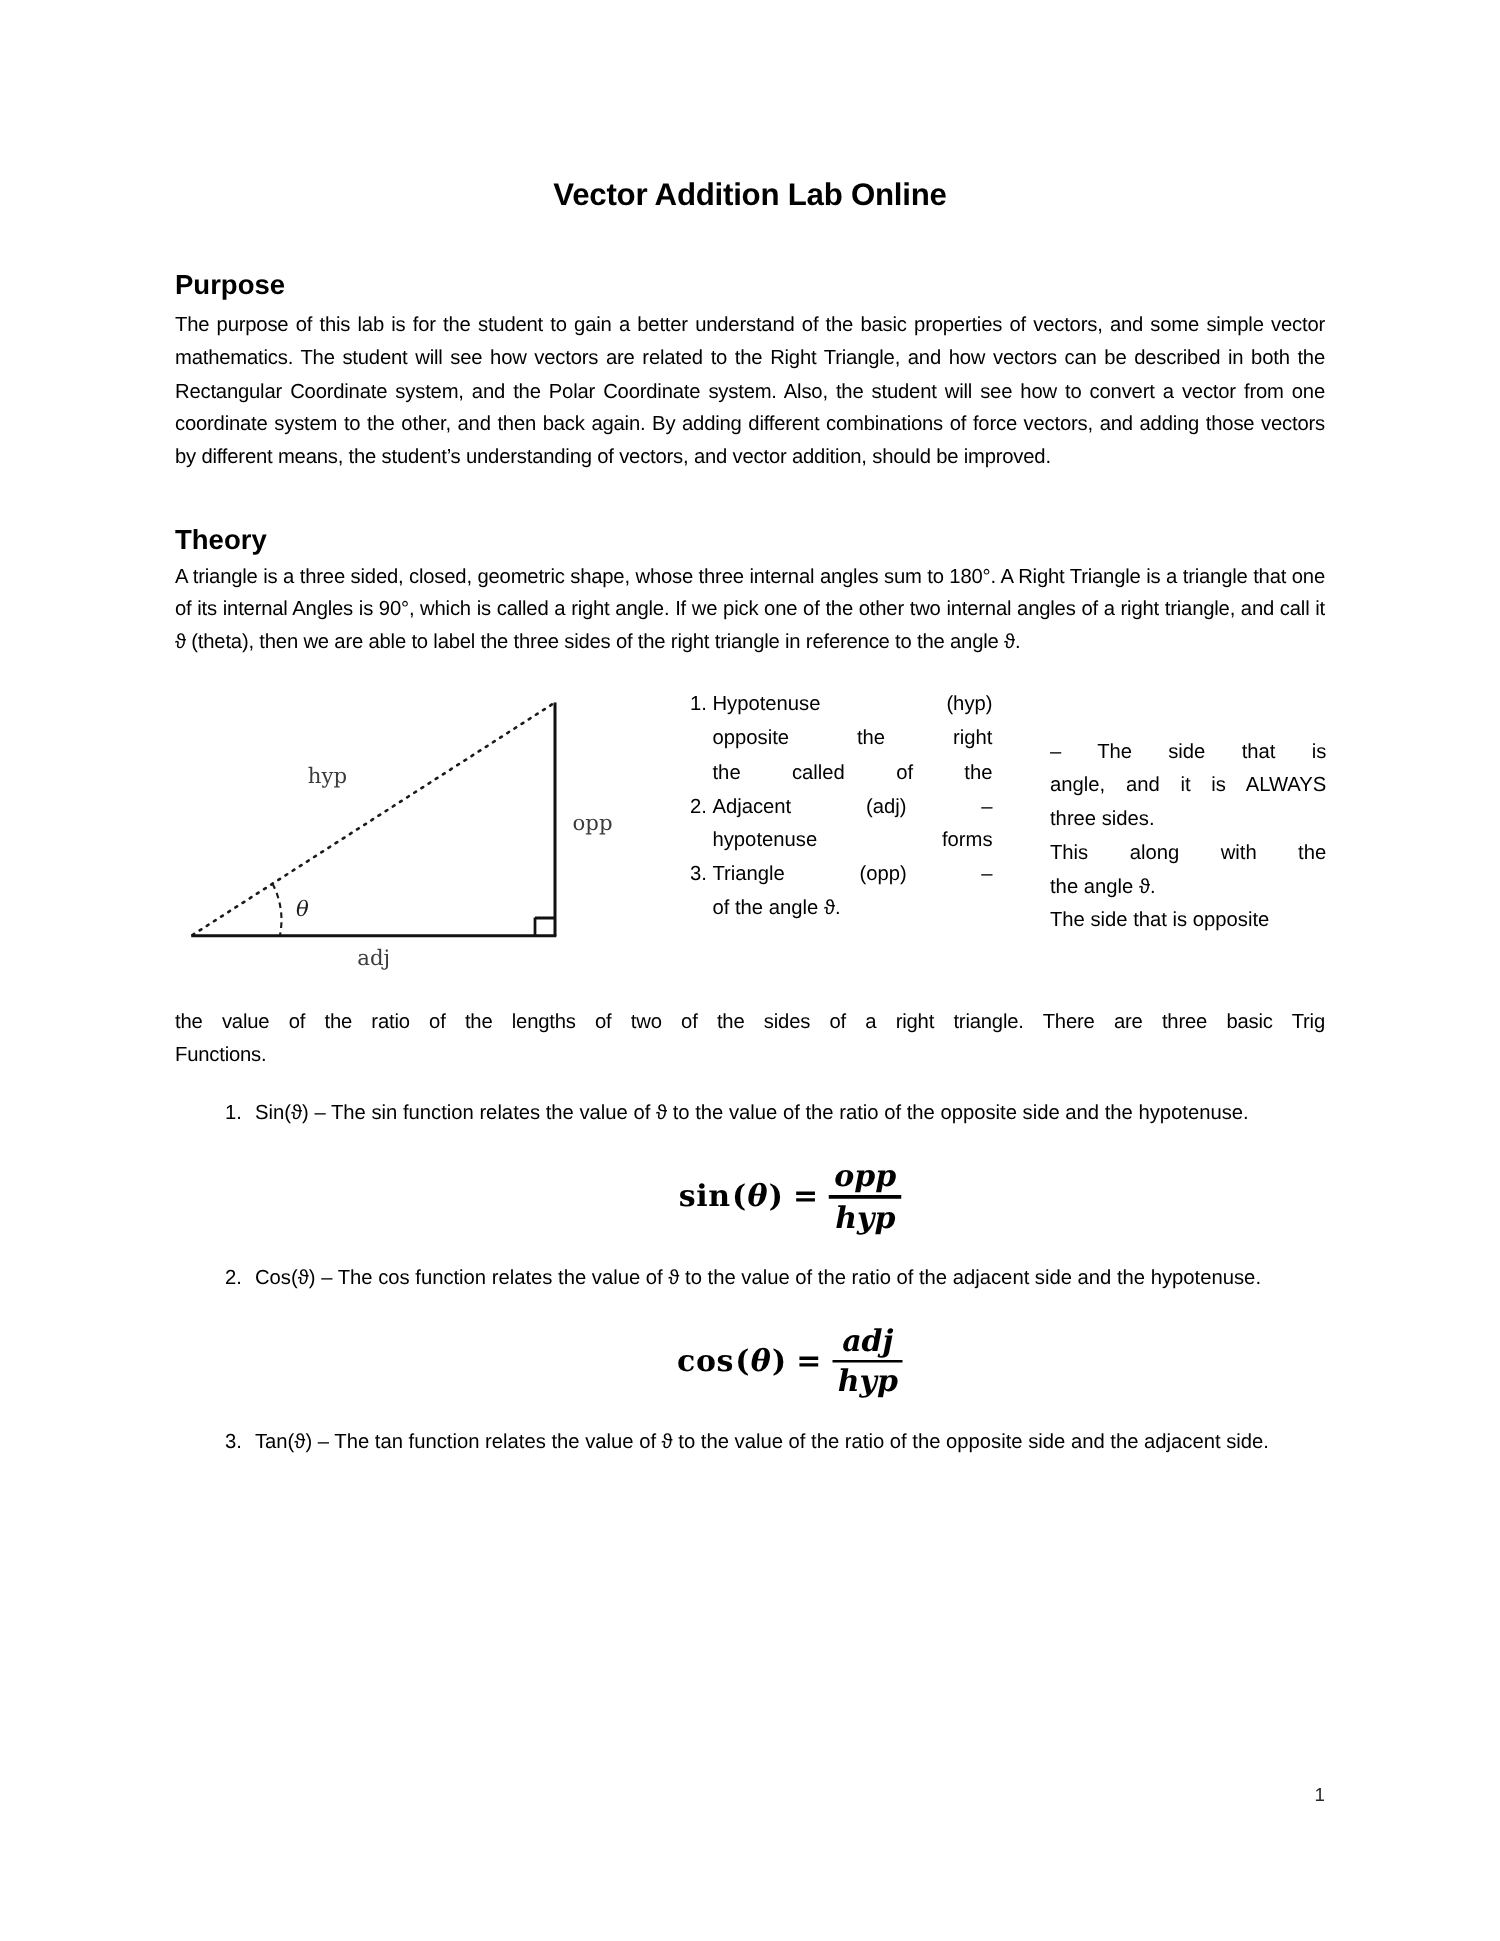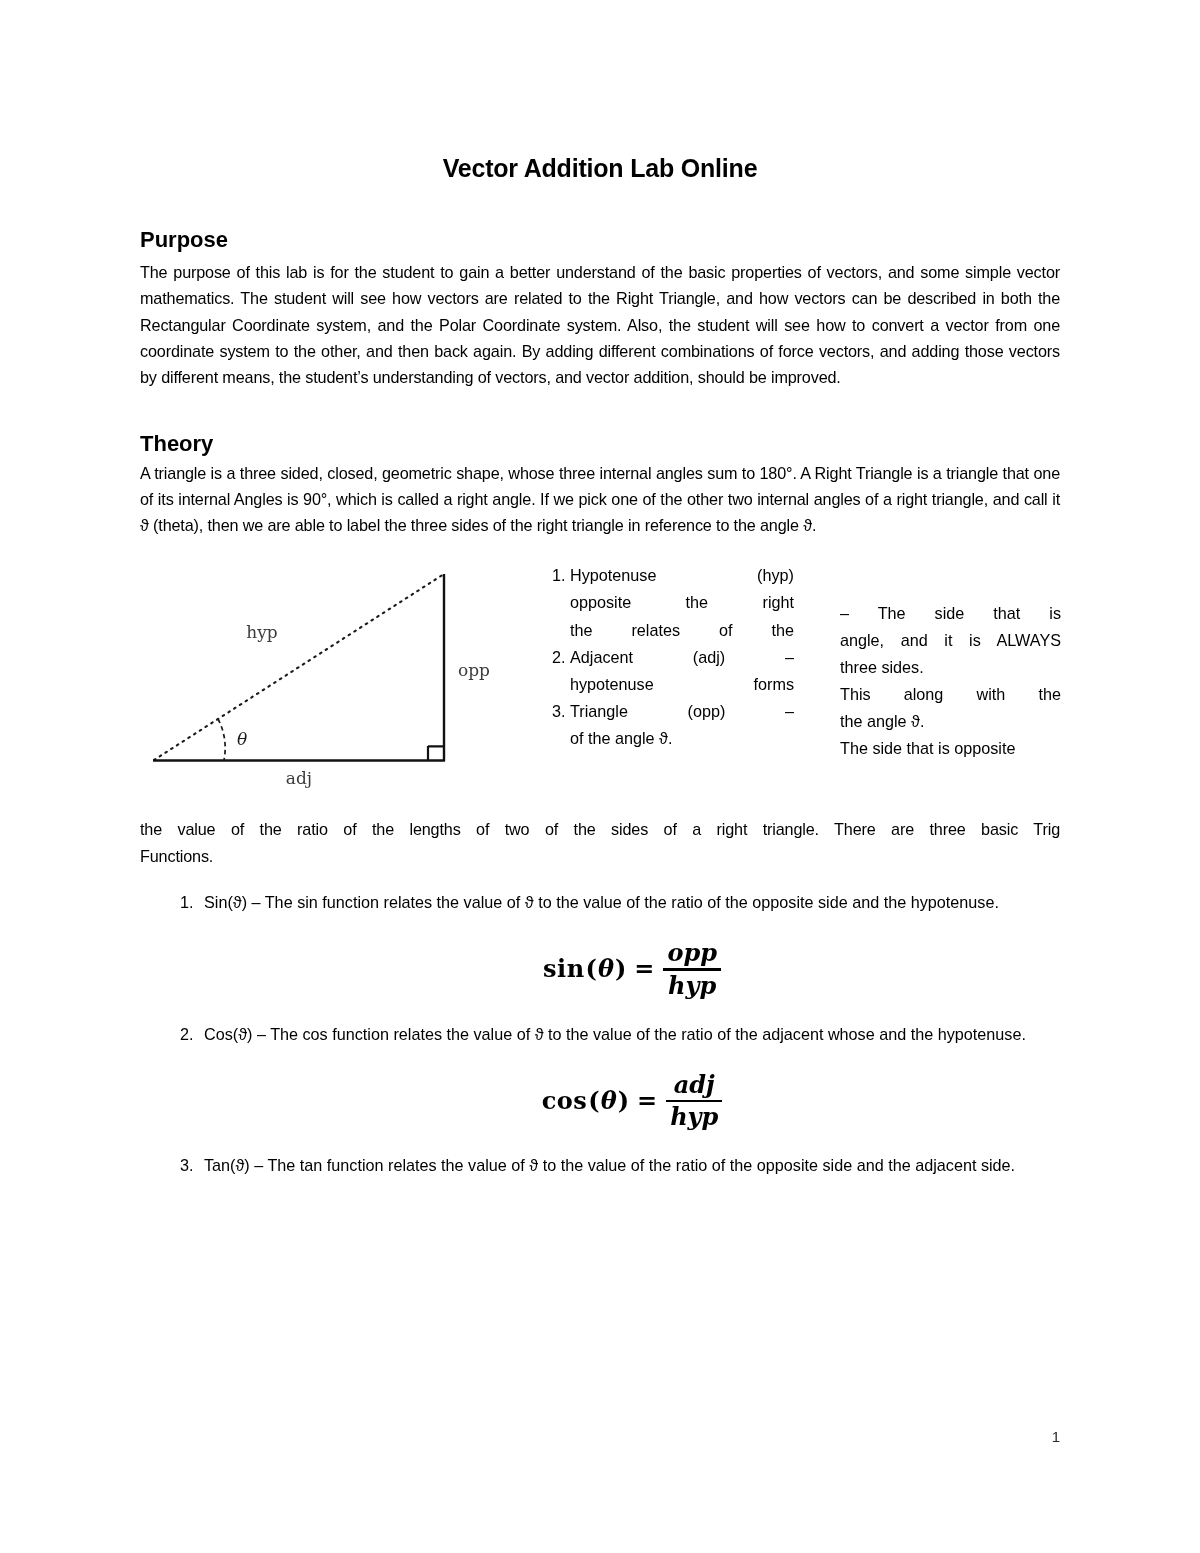--- a/index.html
+++ b/index.html
@@ -15,21 +15,21 @@
     position: relative;
     width: 1200px;
     height: 1553px;
     margin: 0 auto;
     background: #ffffff;
     overflow: hidden;
   }
   .content {
     position: absolute;
     left: 140px;
-    top: 12px;
+    top: 0;
     width: 920px;
   }
 
   
   .doc-title {
     text-align: center;
     font-size: 25px;
     font-weight: bold;
     letter-spacing: -0.2px;
     margin: 142px 0 0 0;
@@ -268,21 +268,21 @@
             <text class="fig-label" x="159" y="226" text-anchor="middle">adj</text>
             <text class="fig-label theta" x="102" y="187" text-anchor="middle">θ</text>
           </svg>
         </div>
       </div>
 
       <ol class="sides-list">
         <li>
           <span class="frag">Hypotenuse (hyp)</span>
           <span class="frag">opposite the right</span>
-          <span class="frag">the relates of the</span>
+          <span class="frag">the called of the</span>
         </li>
         <li>
           <span class="frag">Adjacent (adj) –</span>
           <span class="frag">hypotenuse forms</span>
         </li>
         <li>
           <span class="frag">Triangle (opp) –</span>
           <span class="frag last">of the angle ϑ.</span>
         </li>
       </ol>
@@ -318,21 +318,21 @@
             <span class="frac">
               <span class="num">opp</span>
               <span class="bar"></span>
               <span class="den">hyp</span>
             </span>
           </span>
         </div>
         <div class="li-gap small"></div>
       </li>
       <li>
-        <span>Cos(ϑ) – The cos function relates the value of ϑ to the value of the ratio of the adjacent whose and the hypotenuse.</span>
+        <span>Cos(ϑ) – The cos function relates the value of ϑ to the value of the ratio of the adjacent side and the hypotenuse.</span>
         <div class="equation">
           <span class="eq">
             <span class="fn">cos</span>
               <span class="paren">(</span>
               <span class="var">θ</span>
               <span class="paren">)</span>
             <span class="equals">=</span>
             <span class="frac">
               <span class="num">adj</span>
               <span class="bar"></span>

